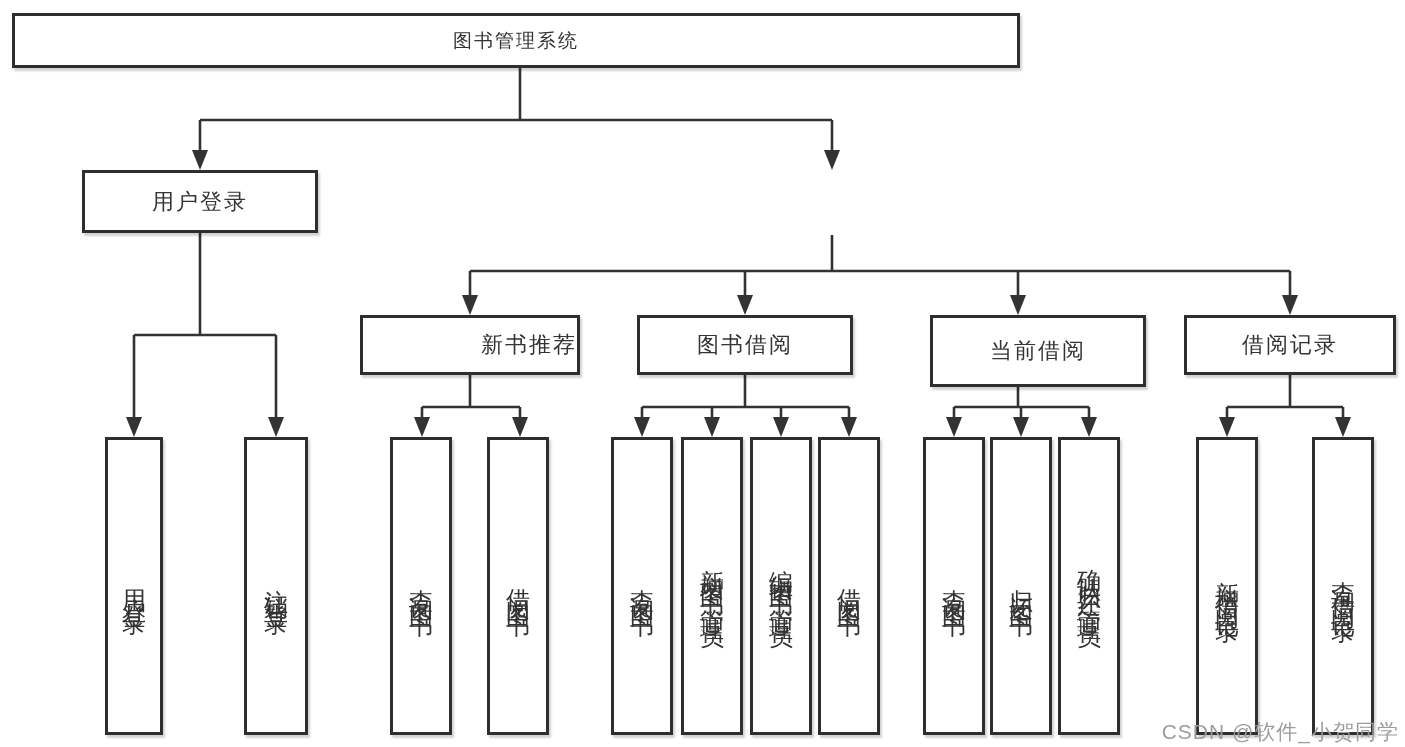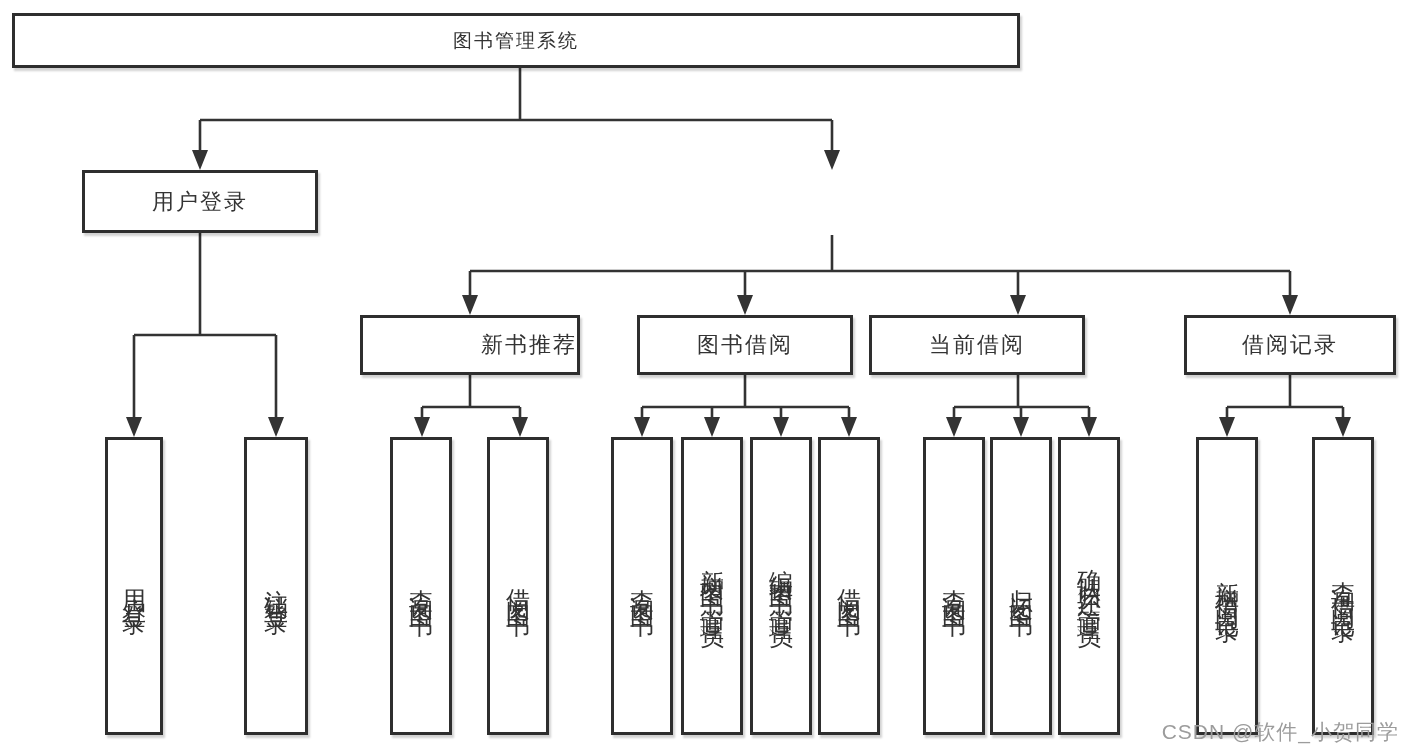--- a/index.html
+++ b/index.html
@@ -30,21 +30,21 @@
     color: #333333;
     box-shadow: 2px 3px 2px rgba(0,0,0,0.18);
   }
   .hlabel { font-size: 22px; letter-spacing: 2px; white-space: nowrap; }
   .root-box { left: 12px; top: 13px; width: 1008px; height: 55px; }
   .root-box .hlabel { font-size: 19px; }
   .n-userlogin { left: 82px;  top: 170px; width: 236px; height: 63px; }
   .n-bookmgmt  { left: 713px; top: 170px; width: 238px; height: 65px; }
   .n-newbook   { left: 360px;  top: 315px; width: 220px; height: 60px; justify-content: flex-end; }
   .n-borrow    { left: 637px;  top: 315px; width: 216px; height: 60px; }
-  .n-current   { left: 869px;  top: 315px; width: 216px; height: 60px; }
+  .n-current   { left: 930px;  top: 315px; width: 216px; height: 72px; }
   .n-records   { left: 1184px; top: 315px; width: 212px; height: 60px; }
   .vbox { top: 437px; height: 298px; }
   .vtext {
     writing-mode: vertical-rl;
     text-orientation: mixed;
     font-size: 24px;
     letter-spacing: 8px;
     line-height: 1;
     color: #333333;
   }

